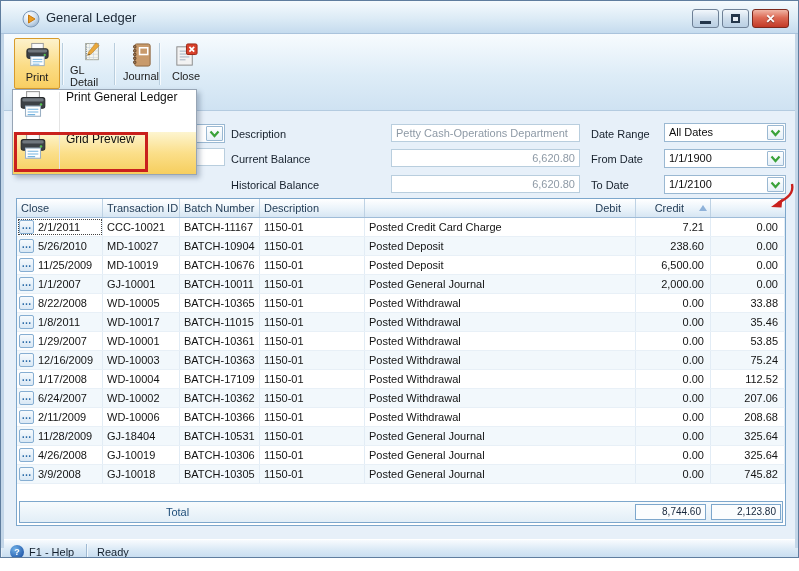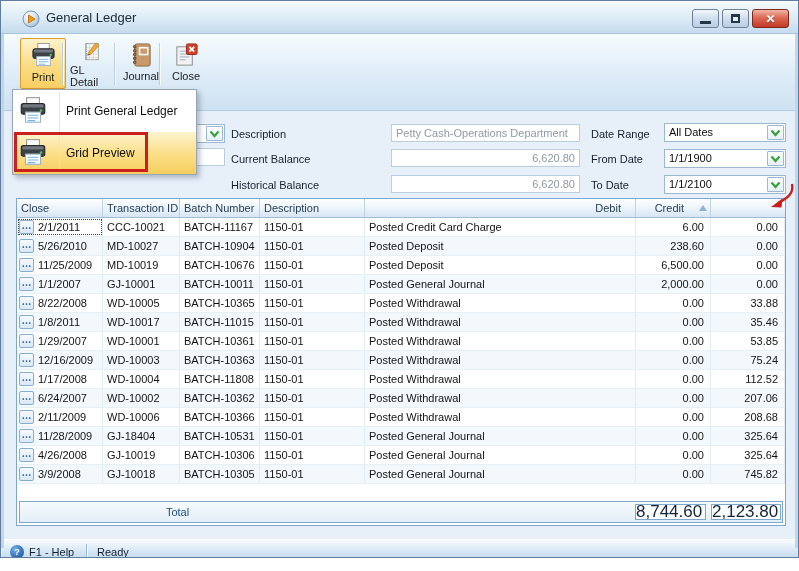--- a/index.html
+++ b/index.html
@@ -30,21 +30,21 @@
   .tb-btn { position:absolute; top:4px; height:51px; display:flex; flex-direction:column; align-items:center;
     justify-content:flex-start; font-size:11px; color:#1c1c1c; padding:3px 4px 0; border:1px solid transparent; border-radius:2px; }
   .tb-btn .lbl { margin-top:2px; }
   .tb-btn.selected { border-color:#d79b2c; background:linear-gradient(#fdf2cc,#fbdc85 55%,#f9cf62); }
   .tb-sep { position:absolute; top:9px; height:42px; width:1px; background:#b9cede; box-shadow:1px 0 0 #f6fafd; }
 
   
   .menu { position:absolute; left:11px; top:88px; width:185px; background:#fff; border:1px solid #97a5b5;
     box-shadow:3px 3px 5px rgba(40,60,90,.3); z-index:50; }
   .menu::after { content:""; position:absolute; left:46px; top:2px; bottom:2px; width:1px; background:#e4e4e4; }
-  .menu-item { height:42px; display:flex; align-items:center; position:relative; }
+  .menu-item { height:42px; display:flex; position:relative; }
   .menu-item .mi-icon { width:40px; display:flex; justify-content:center; z-index:2; }
   .menu-item .mi-label { margin-left:13px; font-size:12px; color:#101010; z-index:2; }
   .menu-item.highlight { background:linear-gradient(#fdf5d0,#fbdf8a 50%,#f6ce5e); }
   .anno-box { position:absolute; left:1px; top:42px; width:134px; height:40px; border:3px solid #c9201d; z-index:60; }
 
   
   .flabel { position:absolute; font-size:11px; color:#16202c; white-space:nowrap; }
   .fbox { position:absolute; height:18px; border:1px solid #b9cede; background:#fff; font-size:11px;
     line-height:16px; padding:0 4px; color:#8e9aa6; white-space:nowrap; overflow:hidden; }
   .fbox.num { text-align:right; }
@@ -68,21 +68,21 @@
   .g-cell { border-right:1px solid #e2ecf5; padding:0 4px; overflow:hidden; white-space:nowrap; }
   .g-cell.num { text-align:right; padding-right:6px; }
   .g-cell.datec { display:flex; align-items:center; gap:4px; padding-left:2px; }
   .g-cell.datec.focused { outline:1px dotted #444; outline-offset:-2px; }
   .ell { display:inline-block; width:15px; height:14px; border:1px solid #86aed2; border-radius:2px;
     background:linear-gradient(#f6fafd,#d9e8f5); color:#2e6da8; font-weight:bold; font-size:10px; line-height:10px; text-align:center; flex:0 0 15px; }
   .total-bar { position:absolute; left:2px; right:2px; top:302px; height:22px; border:1px solid #7da7cc;
     background:linear-gradient(#f7fbfd,#e2eef7); }
   .total-label { position:absolute; left:120px; top:4px; width:75px; text-align:center; font-size:11px; color:#1f4e79; }
   .total-box { position:absolute; top:2px; height:16px; border:1px solid #7da7cc; background:#fbfdfe;
-    font-size:17px; line-height:14px; text-align:right; padding-right:4px; color:#15253a; }
+    font-size:10px; line-height:14px; text-align:right; padding-right:4px; color:#15253a; }
   .tb-debit { left:615px; width:71px; } .tb-credit { left:691px; width:70px; }
 
   .anno-arrow { position:absolute; left:762px; top:180px; z-index:40; }
 
   
   .statusbar { position:absolute; left:1px; top:538px; width:797px; height:24px;
     background:linear-gradient(#f8fbfe,#d8e8f5 45%,#bcd5ec); border-top:1px solid #ffffff; }
   .help-icon { position:absolute; left:8px; top:5px; width:14px; height:14px; border-radius:50%;
     background:radial-gradient(circle at 35% 30%, #6fb0e8, #2a62b0 70%); color:#fff; font-size:9px; font-weight:bold;
     text-align:center; line-height:14px; }
@@ -155,21 +155,21 @@
       </div>
     <div class="winbtn btn-max">
         <div class="glyph-max"></div>
       </div>
     <div class="winbtn btn-close">
         <span class="glyph-x">✕</span>
       </div>
   </div>
 
   <div class="toolbar">
-    <div class="tb-btn selected" style="left:18px;width:46px;">
+    <div class="tb-btn selected" style="left:12px;width:46px;">
       <svg width="27" height="27" viewBox="0 0 28 28">
           <use href="#ic-printer"></use>
         </svg>
       <span class="lbl">Print</span>
     </div>
     <div class="tb-sep" style="left:60px;"></div>
     <div class="tb-btn" style="left:63px;width:53px;">
       <svg width="26" height="26" viewBox="0 0 27 27">
           <use href="#ic-notepad"></use>
         </svg>
@@ -250,21 +250,21 @@
     <div>
         <div class="g-row">
           <div class="g-cell datec focused">
             <span class="ell">…</span>
             <span>2/1/2011</span>
           </div>
           <div class="g-cell">CCC-10021</div>
           <div class="g-cell">BATCH-11167</div>
           <div class="g-cell">1150-01</div>
           <div class="g-cell">Posted Credit Card Charge</div>
-          <div class="g-cell num">6.00</div>
+          <div class="g-cell num">7.21</div>
           <div class="g-cell num">0.00</div>
         </div>
         <div class="g-row alt">
           <div class="g-cell datec">
             <span class="ell">…</span>
             <span>5/26/2010</span>
           </div>
           <div class="g-cell">MD-10027</div>
           <div class="g-cell">BATCH-10904</div>
           <div class="g-cell">1150-01</div>
@@ -343,21 +343,21 @@
           <div class="g-cell">Posted Withdrawal</div>
           <div class="g-cell num">0.00</div>
           <div class="g-cell num">75.24</div>
         </div>
         <div class="g-row">
           <div class="g-cell datec">
             <span class="ell">…</span>
             <span>1/17/2008</span>
           </div>
           <div class="g-cell">WD-10004</div>
-          <div class="g-cell">BATCH-11808</div>
+          <div class="g-cell">BATCH-17109</div>
           <div class="g-cell">1150-01</div>
           <div class="g-cell">Posted Withdrawal</div>
           <div class="g-cell num">0.00</div>
           <div class="g-cell num">112.52</div>
         </div>
         <div class="g-row alt">
           <div class="g-cell datec">
             <span class="ell">…</span>
             <span>6/24/2007</span>
           </div>

